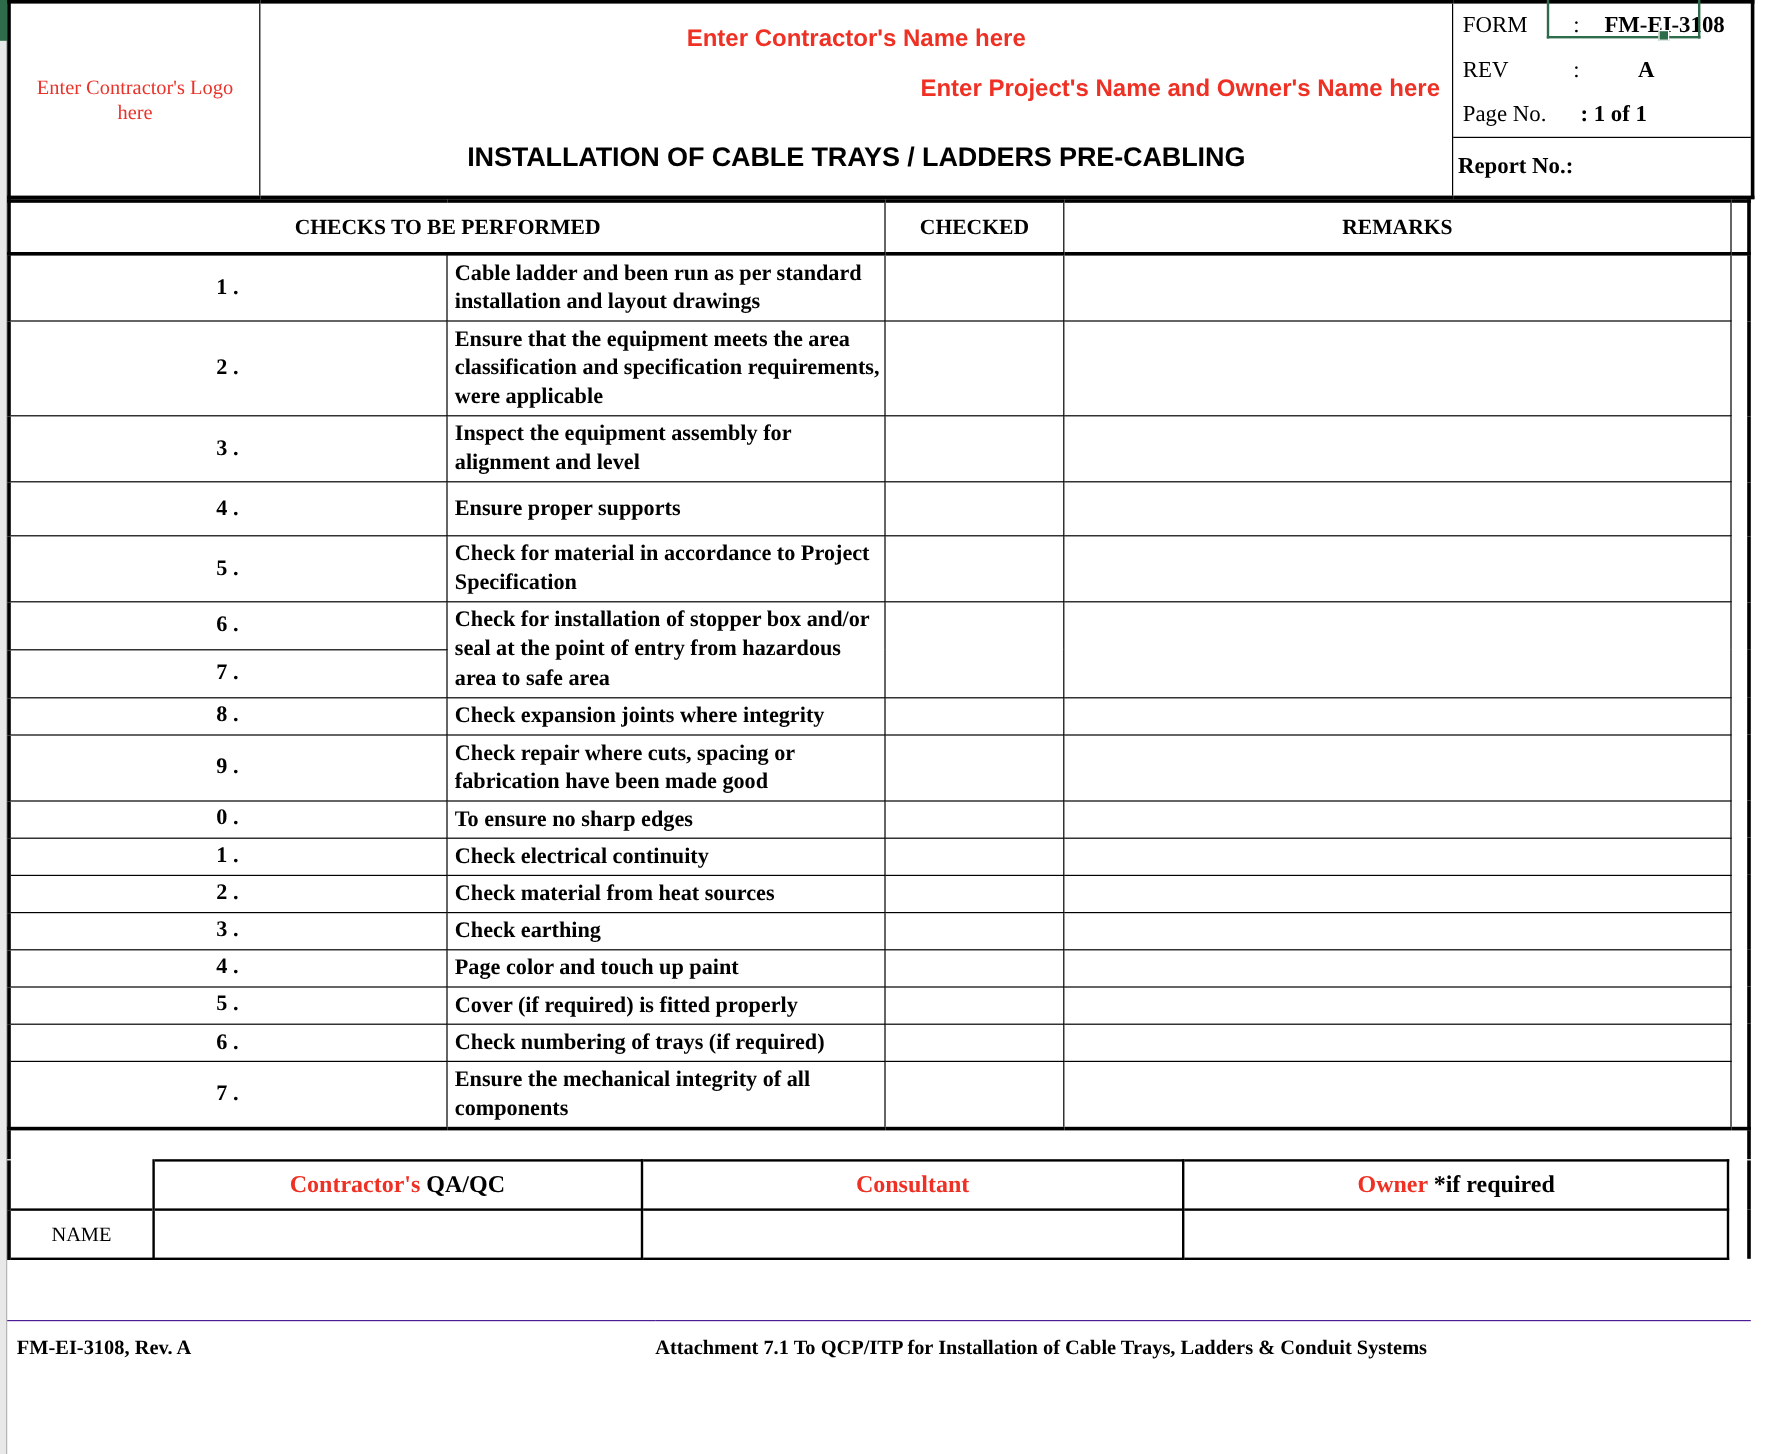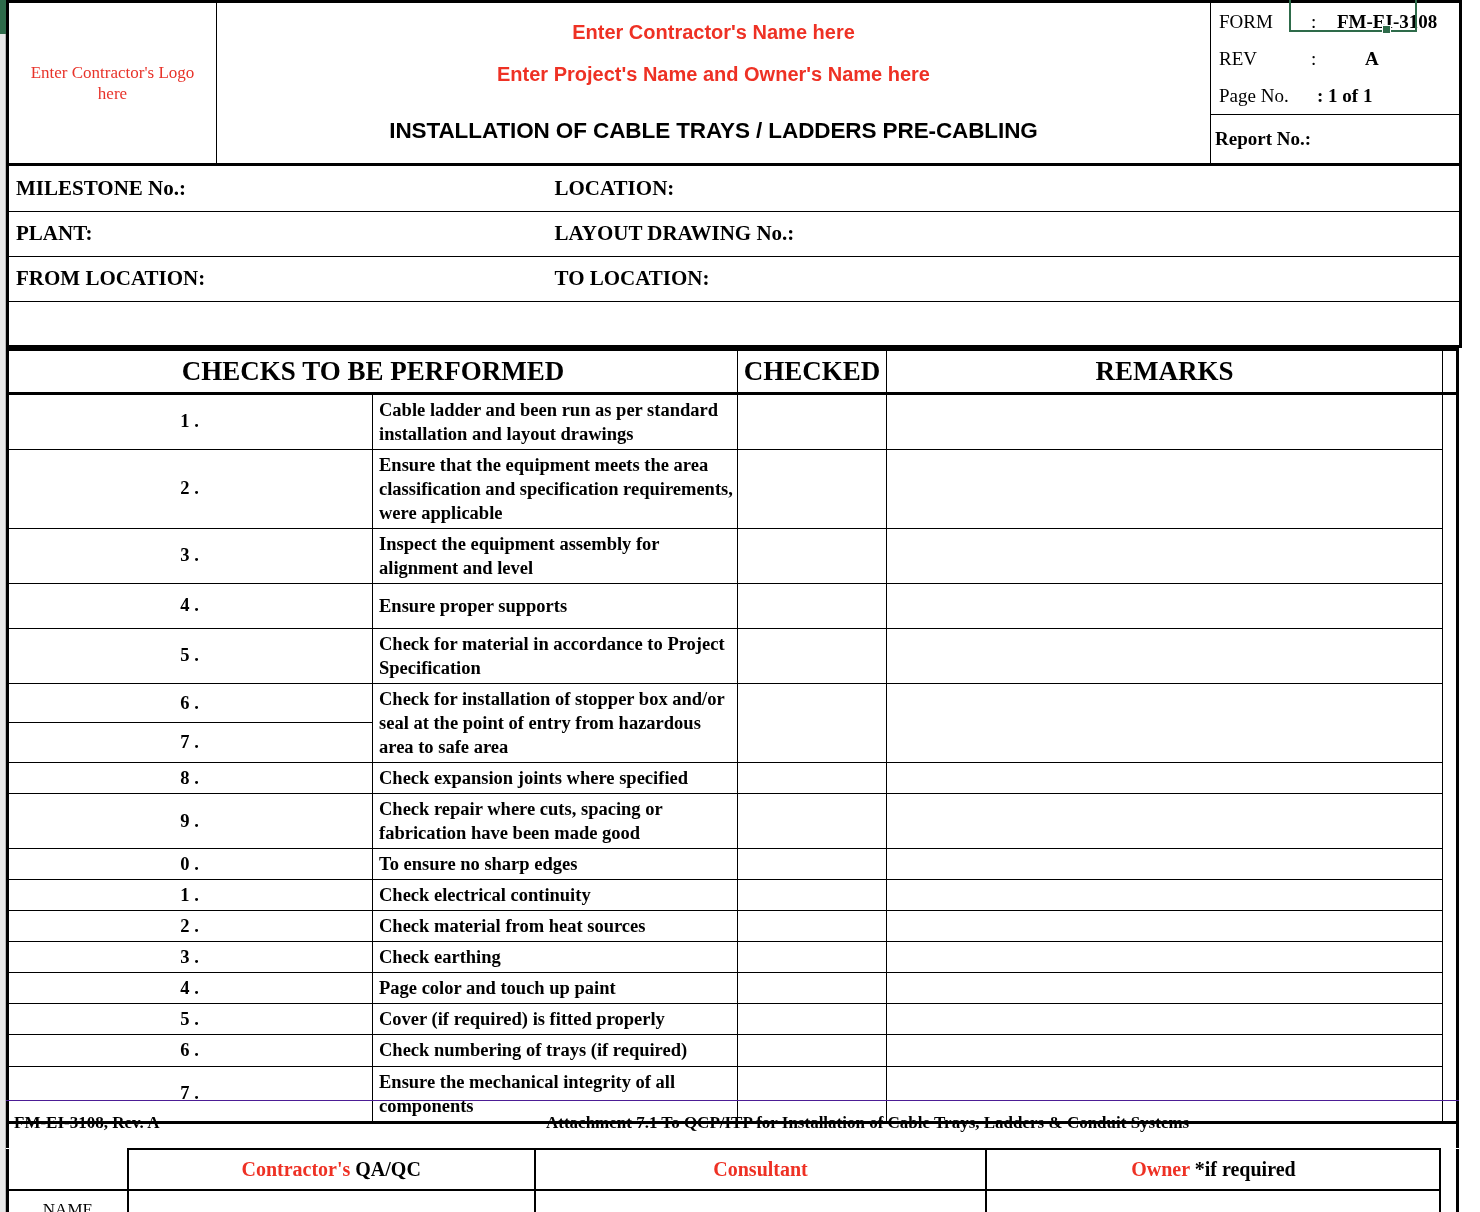--- a/index.html
+++ b/index.html
@@ -78,21 +78,21 @@
     margin-left: 20px;
   }
   .red-head {
     color: #ee3124;
     font-family: "Liberation Sans", "DejaVu Sans", sans-serif;
     font-weight: bold;
     font-size: 20px;
     line-height: 1.0;
   }
   .th1 { margin-top: 5px; }
-  .th2 { margin-top: 22px; }
+  .th2 { margin-top: 22px; text-align: right; }
   .main-title {
     margin-top: 34px;
     margin-bottom: 6px;
     font-family: "Liberation Sans", "DejaVu Sans", sans-serif;
     font-weight: bold;
     font-size: 22.5px;
     color: #000;
     letter-spacing: -0.1px;
   }
 
@@ -133,21 +133,21 @@
 
   
   #checks { width: 1453px; }
   #checks td {
     border: 1.5px solid #000;
     font-size: 18.5px;
     font-weight: bold;
   }
   #checks .hdr-row td {
     text-align: center;
-    font-size: 27px;
+    font-size: 18px;
     height: 44px;
     border-top: 3px solid #000;
     border-bottom: 3px solid #000;
   }
   .c-num   { width: 36px; text-align: center; padding: 0 2px 0 0; }
   .c-txt   { width: 697px; padding: 3px 4px 3px 6px; line-height: 1.3; }
   .c-chk   { width: 149px; }
   .c-rem   { width: 556px; }
   .c-gap   { width: 15px; border: none !important; }
   .hdr-row .c-head-txt { border-right: 1.5px solid #000; }
@@ -238,40 +238,20 @@
       </tr>
       <tr>
         <td class="rep-cell br bb">Report No.:</td>
       </tr>
     </tbody>
       </table>
 
     <div class="cellmark" style="left:1283px; top:-2px; width:128px; height:34px; border-top-color:transparent;"></div>
     <div class="cellhandle" style="left:1376px; top:25px;"></div>
 
-    <table id="info">
-      <tbody>
-          <tr class="info-row">
-        <td class="info-a bl bb1">MILESTONE No.:</td>
-        <td class="info-b br bb1">LOCATION:</td>
-      </tr>
-      <tr class="info-row">
-        <td class="info-a bl bb1">PLANT:</td>
-        <td class="info-b br bb1">LAYOUT DRAWING No.:</td>
-      </tr>
-      <tr class="info-row">
-        <td class="info-a bl bb1">FROM LOCATION:</td>
-        <td class="info-b br bb1">TO LOCATION:</td>
-      </tr>
-      <tr class="spacer-row">
-        <td class="bl"></td>
-        <td class="br"></td>
-      </tr>
-    </tbody>
-      </table>
 
     <table id="checks">
       <tbody>
           <tr class="hdr-row">
         <td class="c-head-txt" colspan="2" style="border-left:3px solid #000;">CHECKS TO BE PERFORMED</td>
         <td class="c-chk">CHECKED</td>
         <td class="c-rem">REMARKS</td>
         <td class="c-gap" style="border-right:3px solid #000 !important; border-top:3px solid #000 !important; border-bottom:3px solid #000 !important;"></td>
       </tr>
 
@@ -321,21 +301,21 @@
         <td class="c-chk" rowspan="2"></td>
         <td class="c-rem" rowspan="2"></td>
         <td class="c-gap" rowspan="2" style="border-right:3px solid #000 !important;"></td>
       </tr>
       <tr>
         <td class="c-num" style="border-left:3px solid #000; height:29px;">7 .</td>
       </tr>
 
       <tr class="row-h-s">
         <td class="c-num" style="border-left:3px solid #000;">8 .</td>
-        <td class="c-txt">Check expansion joints where specified</td>
+        <td class="c-txt">Check expansion joints where integrity</td>
         <td class="c-chk"></td>
         <td class="c-rem"></td>
         <td class="c-gap" style="border-right:3px solid #000 !important;"></td>
       </tr>
       <tr class="row-h-s">
         <td class="c-num" style="border-left:3px solid #000;">9 .</td>
         <td class="c-txt">Check repair where cuts, spacing or fabrication have been made good</td>
         <td class="c-chk"></td>
         <td class="c-rem"></td>
         <td class="c-gap" style="border-right:3px solid #000 !important;"></td>

